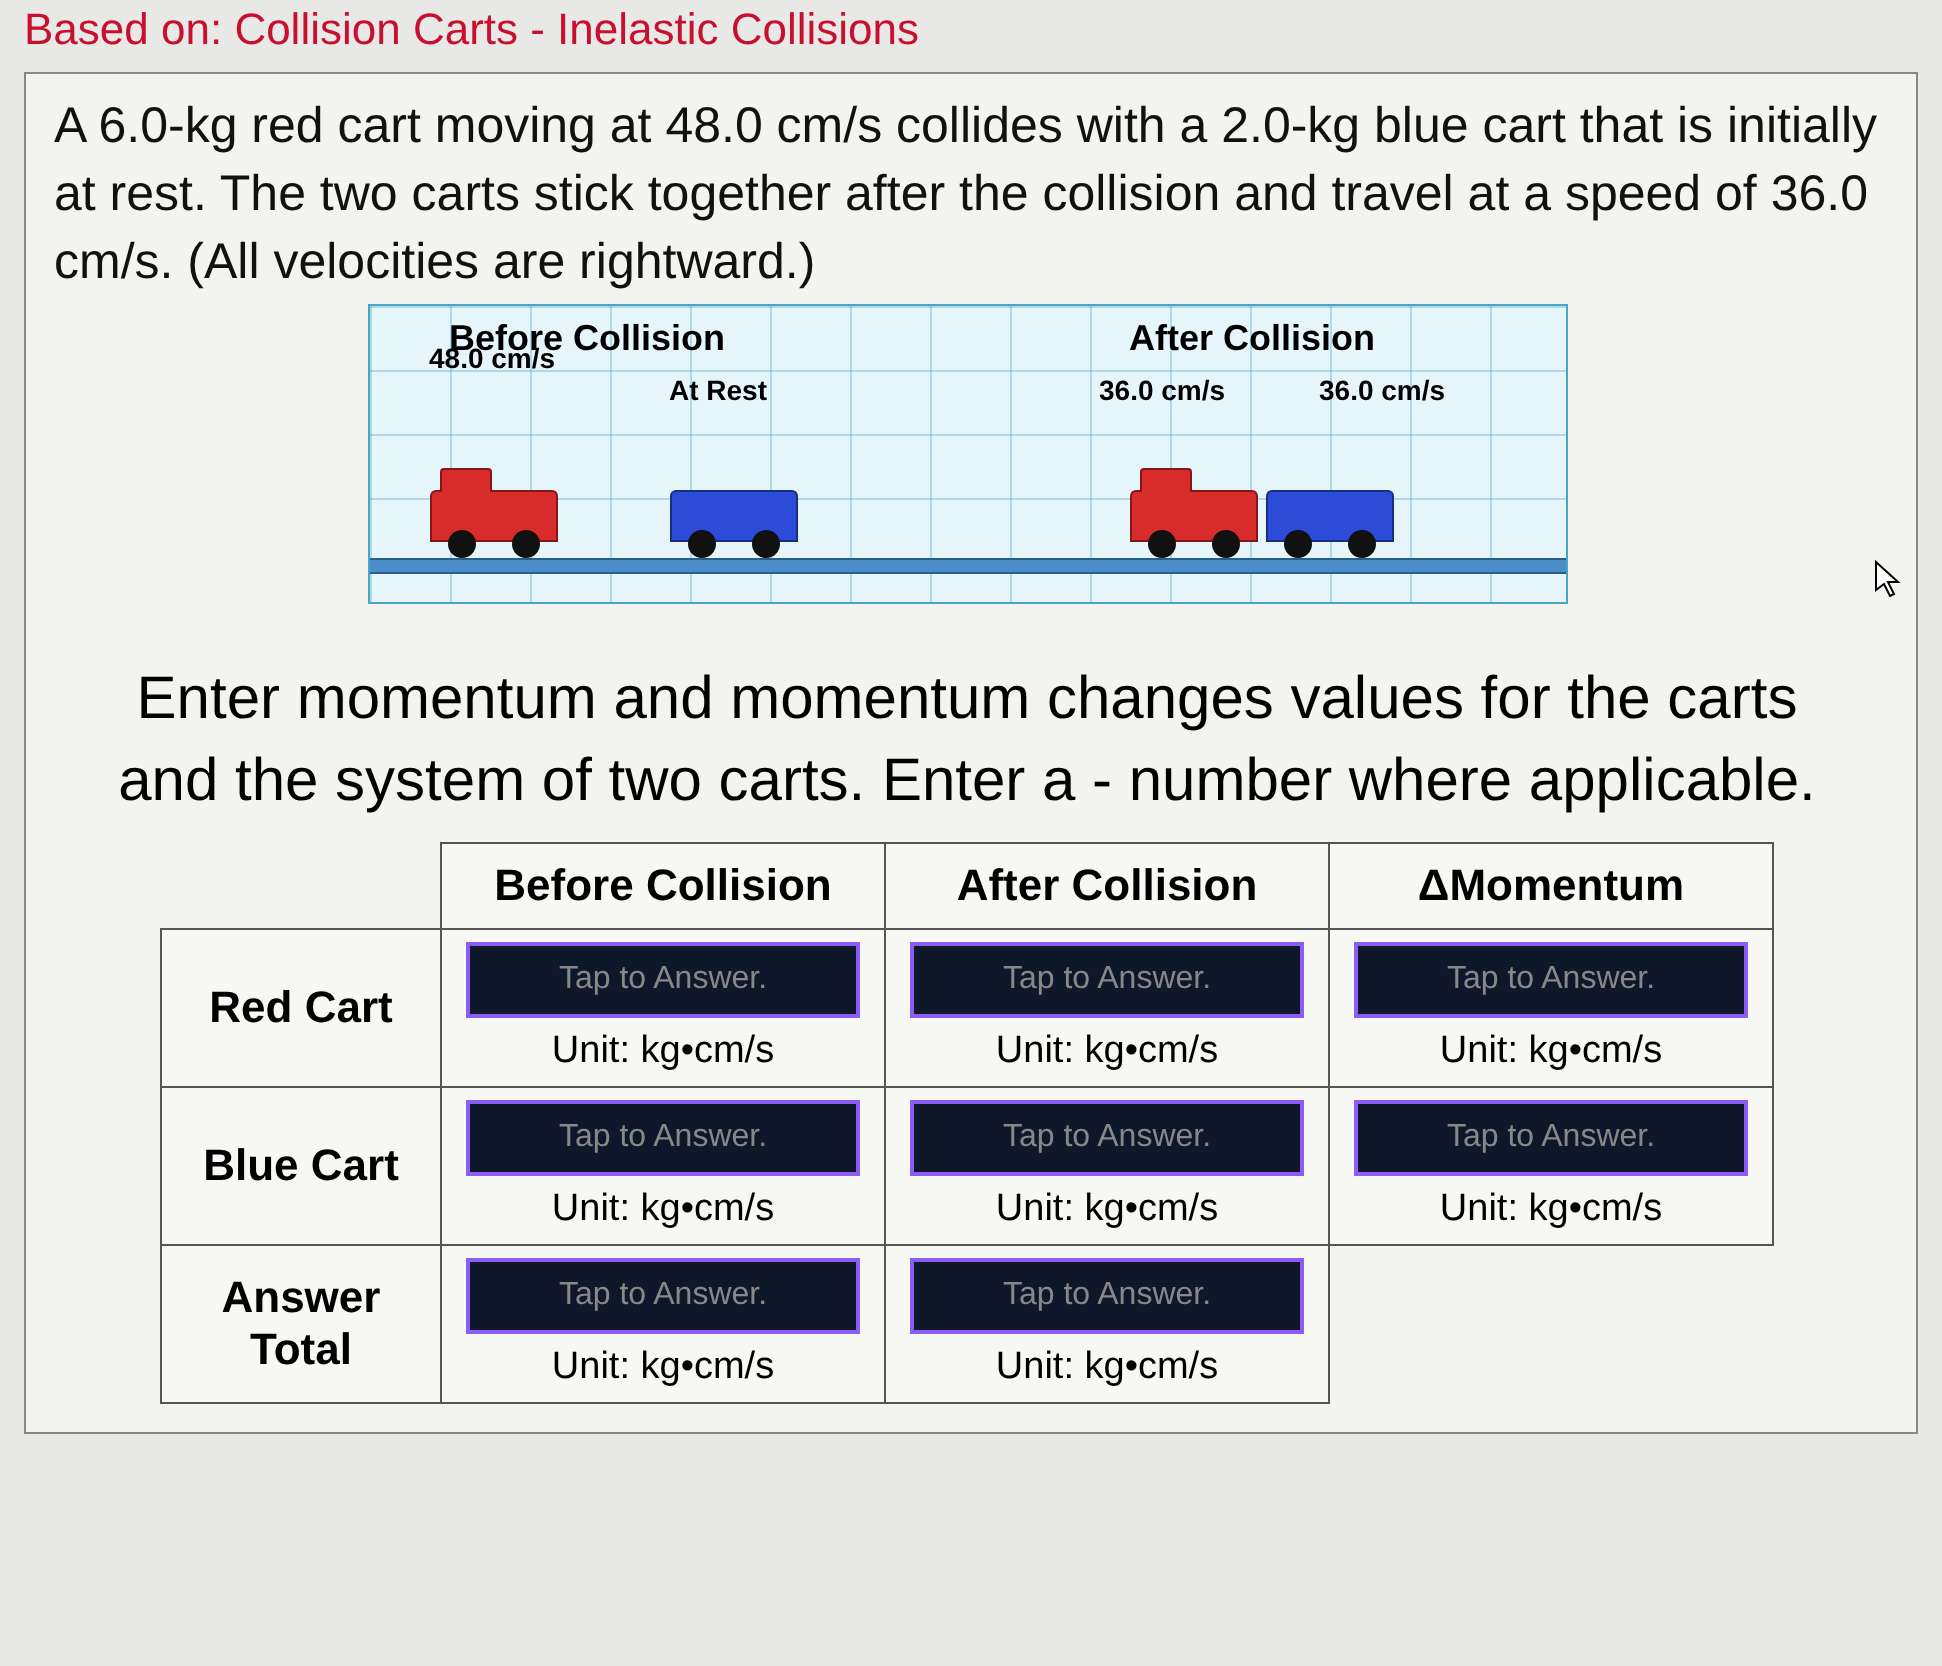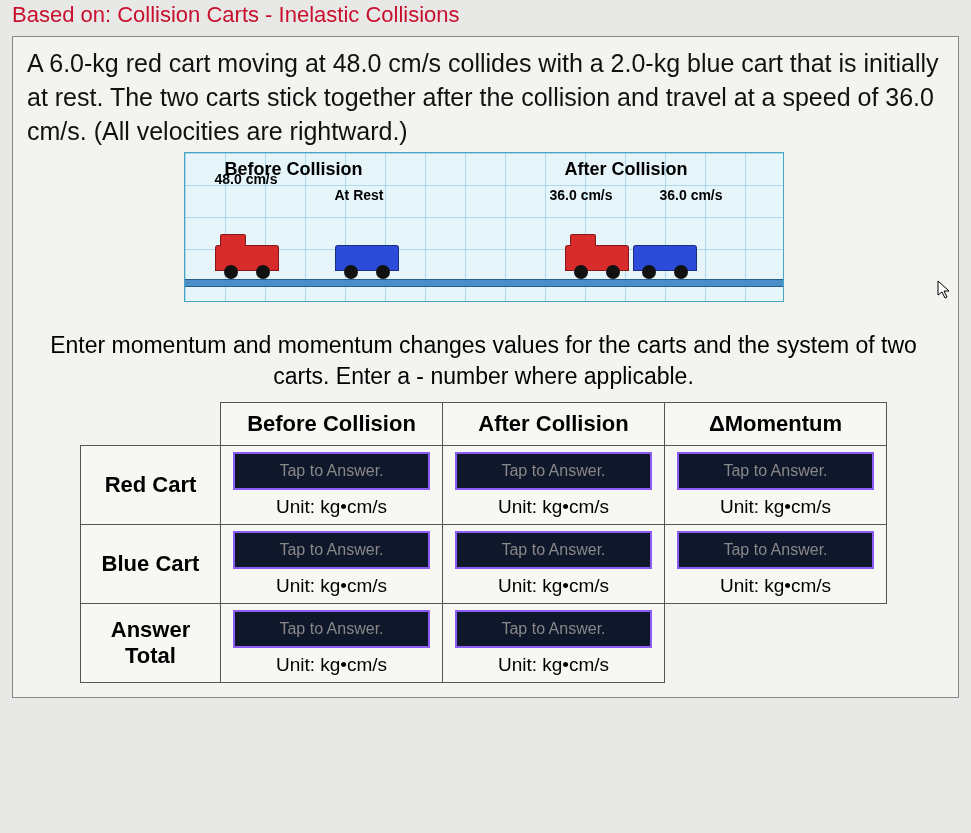--- a/index.html
+++ b/index.html
@@ -59,21 +59,21 @@
   .cart::before, .cart::after {
     content:""; position:absolute; width:14px; height:14px; background:#111; border-radius:50%;
     bottom:-9px;
   }
   .cart::before { left:8px; }
   .cart::after { right:8px; }
   .cab { position:absolute; top:-12px; width:26px; height:12px; background:inherit;
          border:1px solid rgba(0,0,0,0.4); border-bottom:none; border-radius:2px 2px 0 0;}
 
   .instructions {
-    font-size: 23px;
+    font-size: 30px;
     text-align: center;
     line-height: 1.35;
     margin: 0 20px 10px 20px;
   }
   
   .ans-table {
     border-collapse: collapse;
     margin: 0 auto;
     font-size: 20px;
   }

